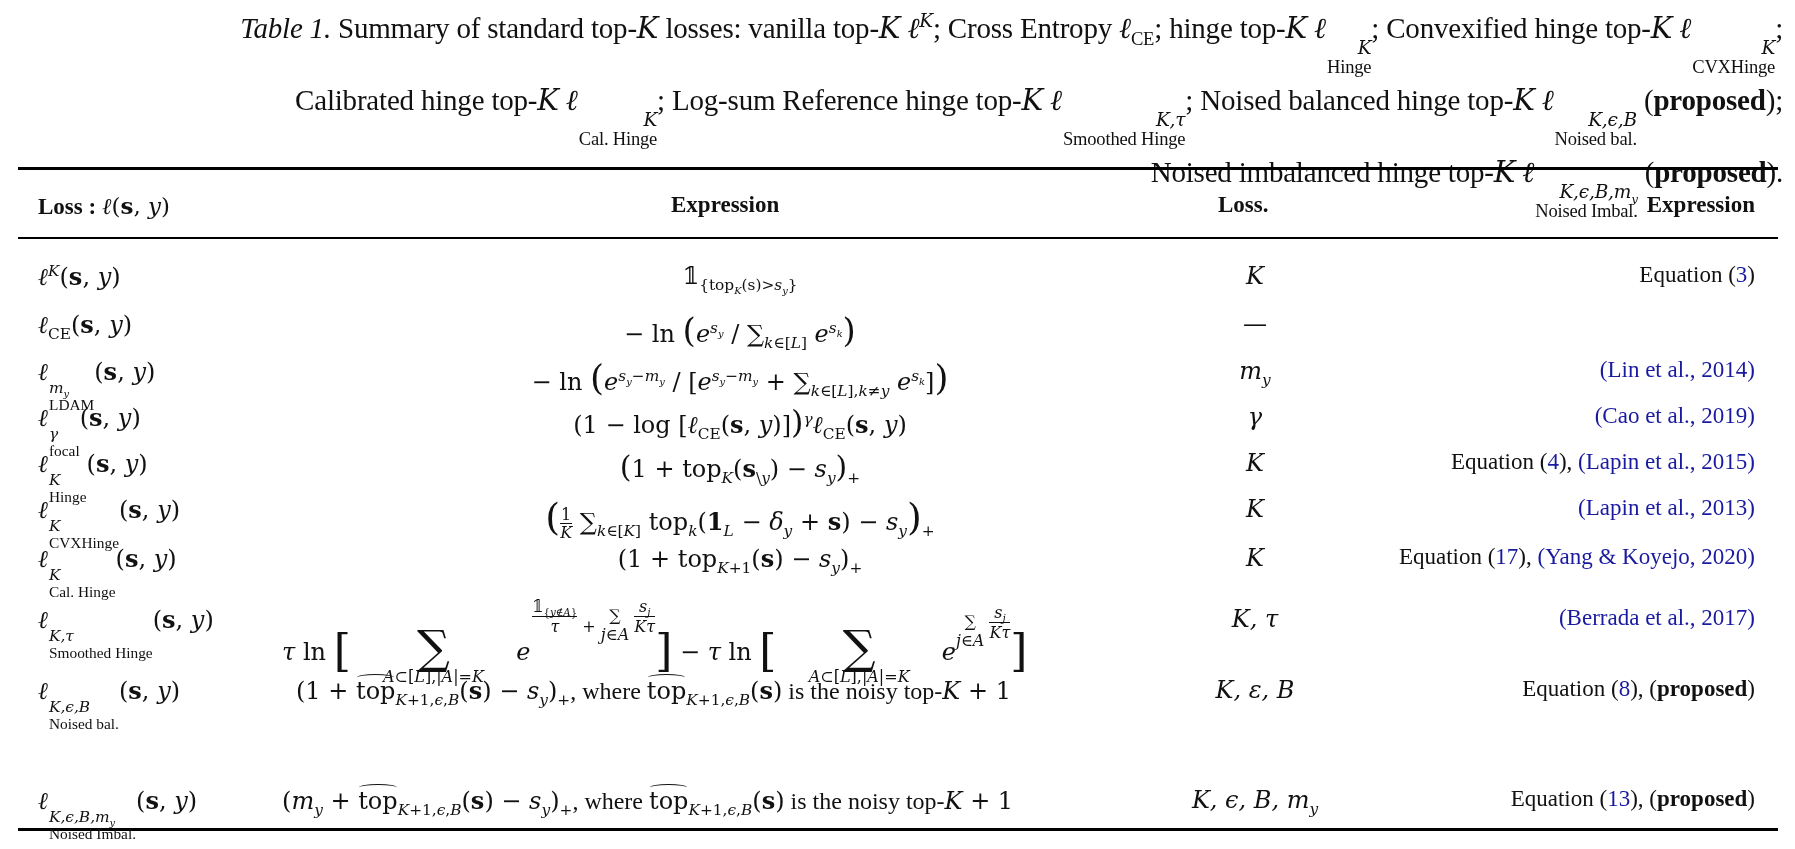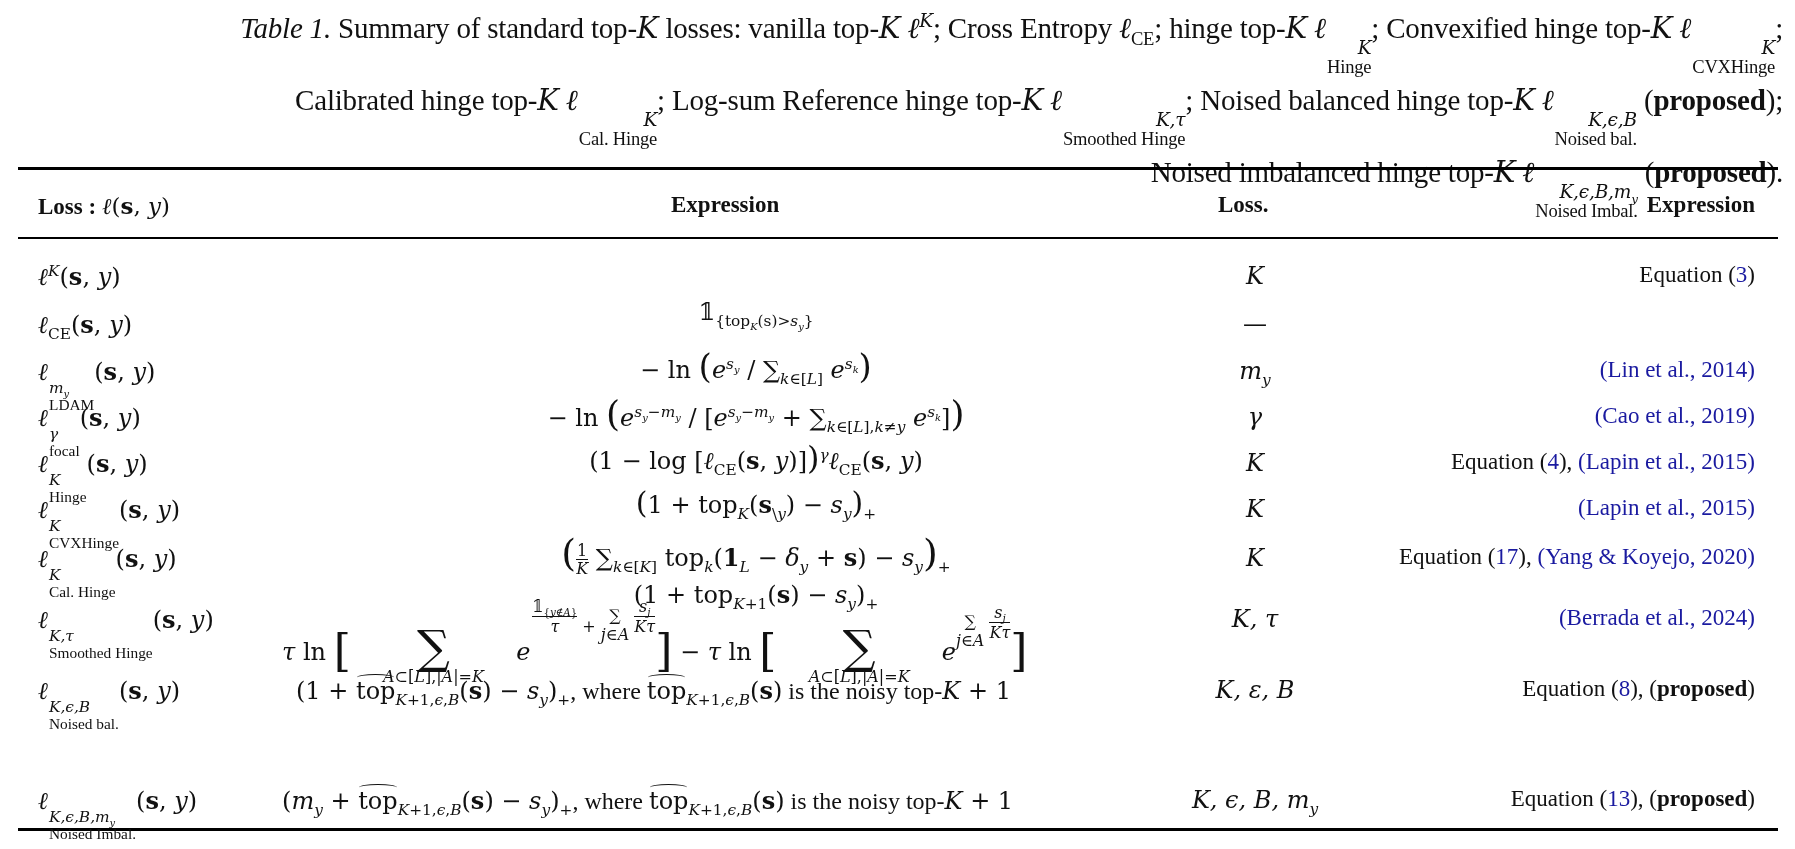--- a/index.html
+++ b/index.html
@@ -21,21 +21,21 @@
   .ss .dn { font-size:64%; font-family:"Liberation Serif",serif; font-style:normal; }
   .rule { position:absolute; left:18px; width:1760px; background:#000; }
   .rule.top { top:167px; height:3px; }
   .rule.mid { top:237px; height:2px; }
   .rule.bot { top:828px; height:3px; }
   .hdr { position:absolute; top:192px; font-size:23px; font-weight:bold; white-space:nowrap; }
   .hdr .nb { font-weight:normal; }
   .row { position:absolute; left:0; width:1795px; font-size:24px; white-space:nowrap; }
   .cell { position:absolute; white-space:nowrap; }
   .c-loss { left:38px; }
-  .c-expr { left:296px; width:920px; text-align:center;margin-top:36px; }
+  .c-expr { left:280px; width:920px; text-align:center; }
   .c-param { left:1150px; width:210px; text-align:center; }
   .c-ref { right:40px; text-align:right; font-family:"Liberation Serif",serif; font-size:23px; }
   .link { color:#1a1aa0; }
   .ell { font-family:"DejaVu Serif",serif; font-style:italic; }
   .bold-s { font-weight:bold; font-style:normal; font-family:"DejaVu Serif",serif; }
   .hat { position:relative; display:inline-block; }
   .hat::before { content:""; position:absolute; left:1px; right:1px; top:-3px; height:6px;
     border-top:1.5px solid #111; border-radius:50% 50% 0 0; }
   .big { font-size:46px; vertical-align:-10px; }
 </style>
@@ -135,21 +135,21 @@
   <span class="cell c-ref"><span>Equation</span> (<span class="link">4</span>), <span class="link">(<span>Lapin et al., 2015</span>)</span></span>
 </div>
 
 <div class="row" style="top:495px;">
   <span class="cell c-loss"><span class="ell">ℓ</span><span class="ss">
         <span class="up">K</span>
         <span class="dn">CVXHinge</span>
       </span><span class="mr">(<span class="bold-s">s</span>, <i>y</i>)</span></span>
   <span class="cell c-expr mr"><span style="font-size:38px;">(</span><span style="display:inline-block;vertical-align:middle;text-align:center;font-size:16px;line-height:17px;"><span style="display:block;border-bottom:1px solid #111;">1</span><i>K</i></span> ∑<sub><i>k</i>∈[<i>K</i>]</sub> top<sub><i>k</i></sub>(<b>1</b><sub><i>L</i></sub> − <i>δ<sub>y</sub></i> + <span class="bold-s">s</span>) − <i>s<sub>y</sub></i><span style="font-size:38px;">)</span><sub>+</sub></span>
   <span class="cell c-param m">K</span>
-  <span class="cell c-ref link">(Lapin et al., 2015)</span>
+  <span class="cell c-ref link">(Lapin et al., 2013)</span>
 </div>
 
 <div class="row" style="top:544px;">
   <span class="cell c-loss"><span class="ell">ℓ</span><span class="ss">
         <span class="up">K</span>
         <span class="dn">Cal. Hinge</span>
       </span><span class="mr">(<span class="bold-s">s</span>, <i>y</i>)</span></span>
   <span class="cell c-expr mr">(1 + top<sub><i>K</i>+1</sub>(<span class="bold-s">s</span>) − <i>s<sub>y</sub></i>)<sub>+</sub></span>
   <span class="cell c-param m">K</span>
   <span class="cell c-ref"><span>Equation</span> (<span class="link">17</span>), <span class="link">(<span>Yang &amp; Koyejo, 2020</span>)</span></span>
@@ -171,21 +171,21 @@
     </span><span style="font-size:44px;vertical-align:-6px;">]</span> − <i>τ</i> ln <span style="font-size:44px;vertical-align:-6px;">[</span>
     <span style="display:inline-block;text-align:center;vertical-align:-22px;width:150px;">
       <span class="big" style="display:block;line-height:40px;">∑</span>
       <span style="font-size:16px;display:block;"><i>A</i>⊂[<i>L</i>],|<i>A</i>|=<i>K</i></span>
     </span>
     <i>e</i><span style="display:inline-block;vertical-align:22px;font-size:16px;">
       <span style="display:inline-block;text-align:center;vertical-align:-8px;"><span style="display:block;">∑</span><i>j</i>∈<i>A</i></span> <span style="display:inline-block;text-align:center;"><span style="display:block;border-bottom:1px solid #111;"><i>s<sub>j</sub></i></span><i>Kτ</i></span>
     </span><span style="font-size:44px;vertical-align:-6px;">]</span>
   </span>
   <span class="cell c-param m">K, τ</span>
-  <span class="cell c-ref link">(Berrada et al., 2024)</span>
+  <span class="cell c-ref link">(Berrada et al., 2017)</span>
 </div>
 
 <div class="row" style="top:676px;">
   <span class="cell c-loss"><span class="ell">ℓ</span><span class="ss">
         <span class="up">K,ϵ,B</span>
         <span class="dn">Noised bal.</span>
       </span><span class="mr">(<span class="bold-s">s</span>, <i>y</i>)</span></span>
   <span class="cell mr" style="left:296px;">(1 + <span class="hat">top</span><sub><i>K</i>+1,<i>ϵ</i>,<i>B</i></sub>(<span class="bold-s">s</span>) − <i>s<sub>y</sub></i>)<sub>+</sub><span style="font-family:'Liberation Serif',serif;">, where </span><span class="hat">top</span><sub><i>K</i>+1,<i>ϵ</i>,<i>B</i></sub>(<span class="bold-s">s</span>)<span style="font-family:'Liberation Serif',serif;"> is the noisy top-</span><i>K</i> + 1</span>
   <span class="cell c-param m">K, ε, B</span>
   <span class="cell c-ref"><span>Equation</span> (<span class="link">8</span>), (<b>proposed</b>)</span>

